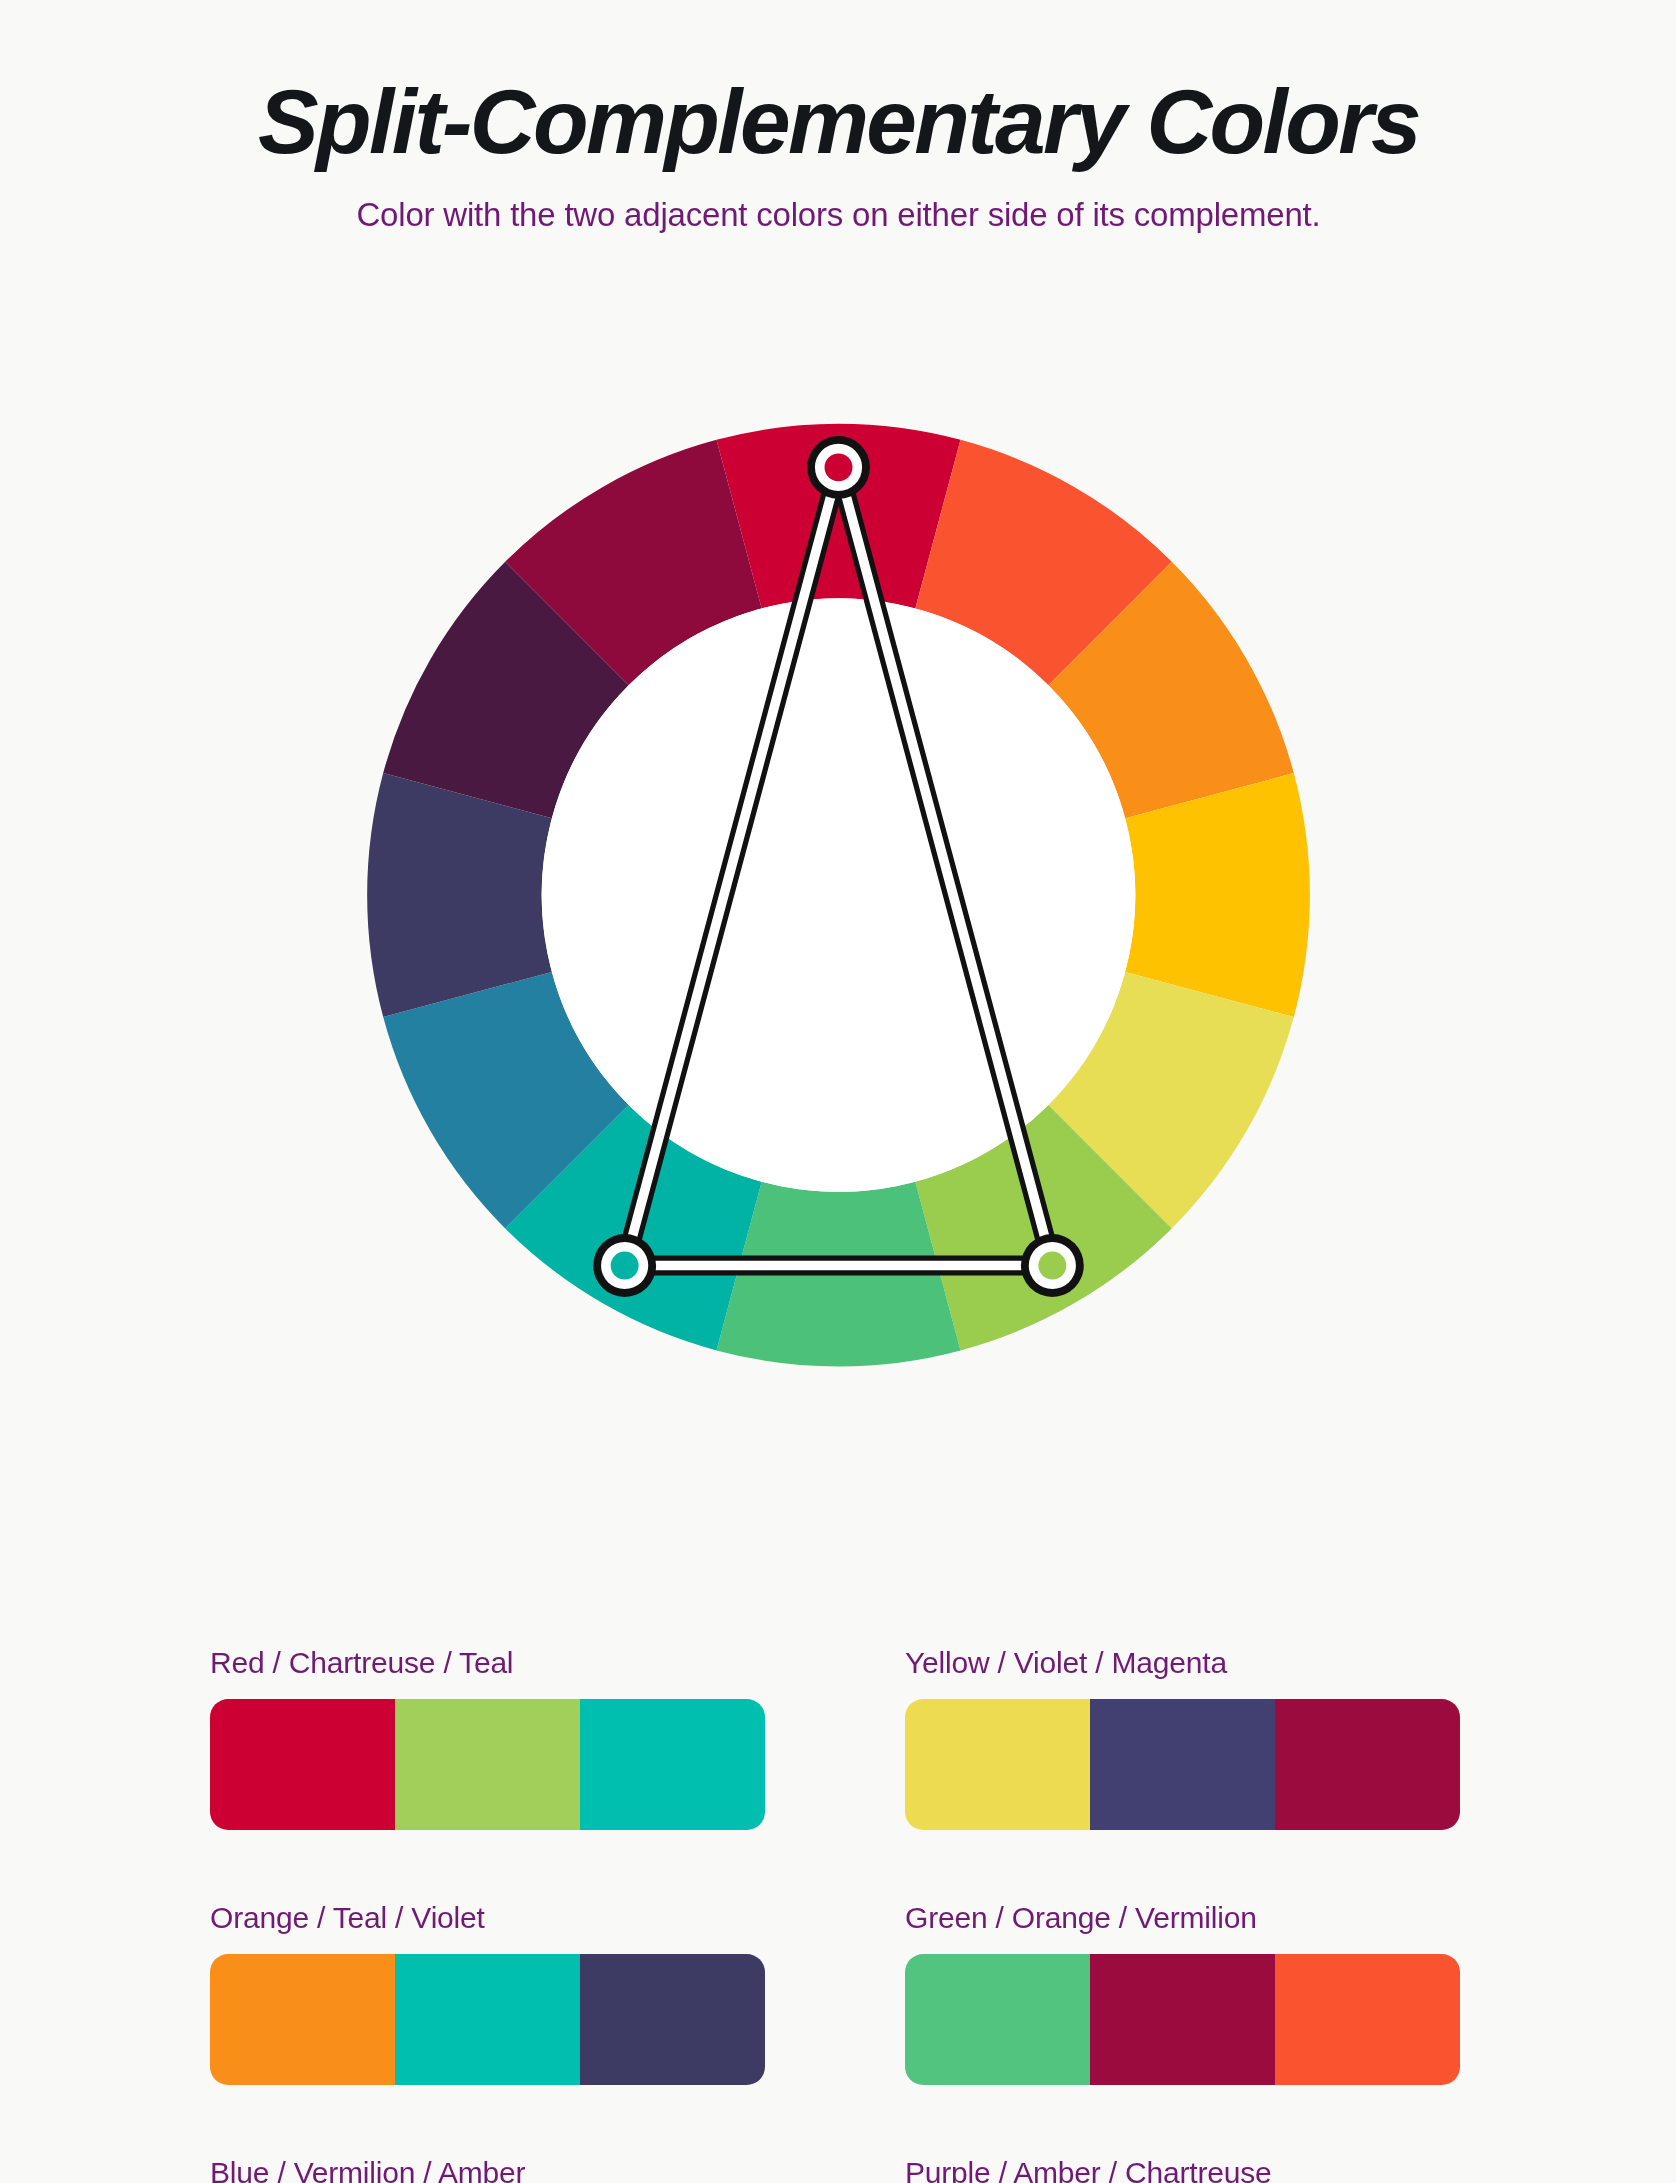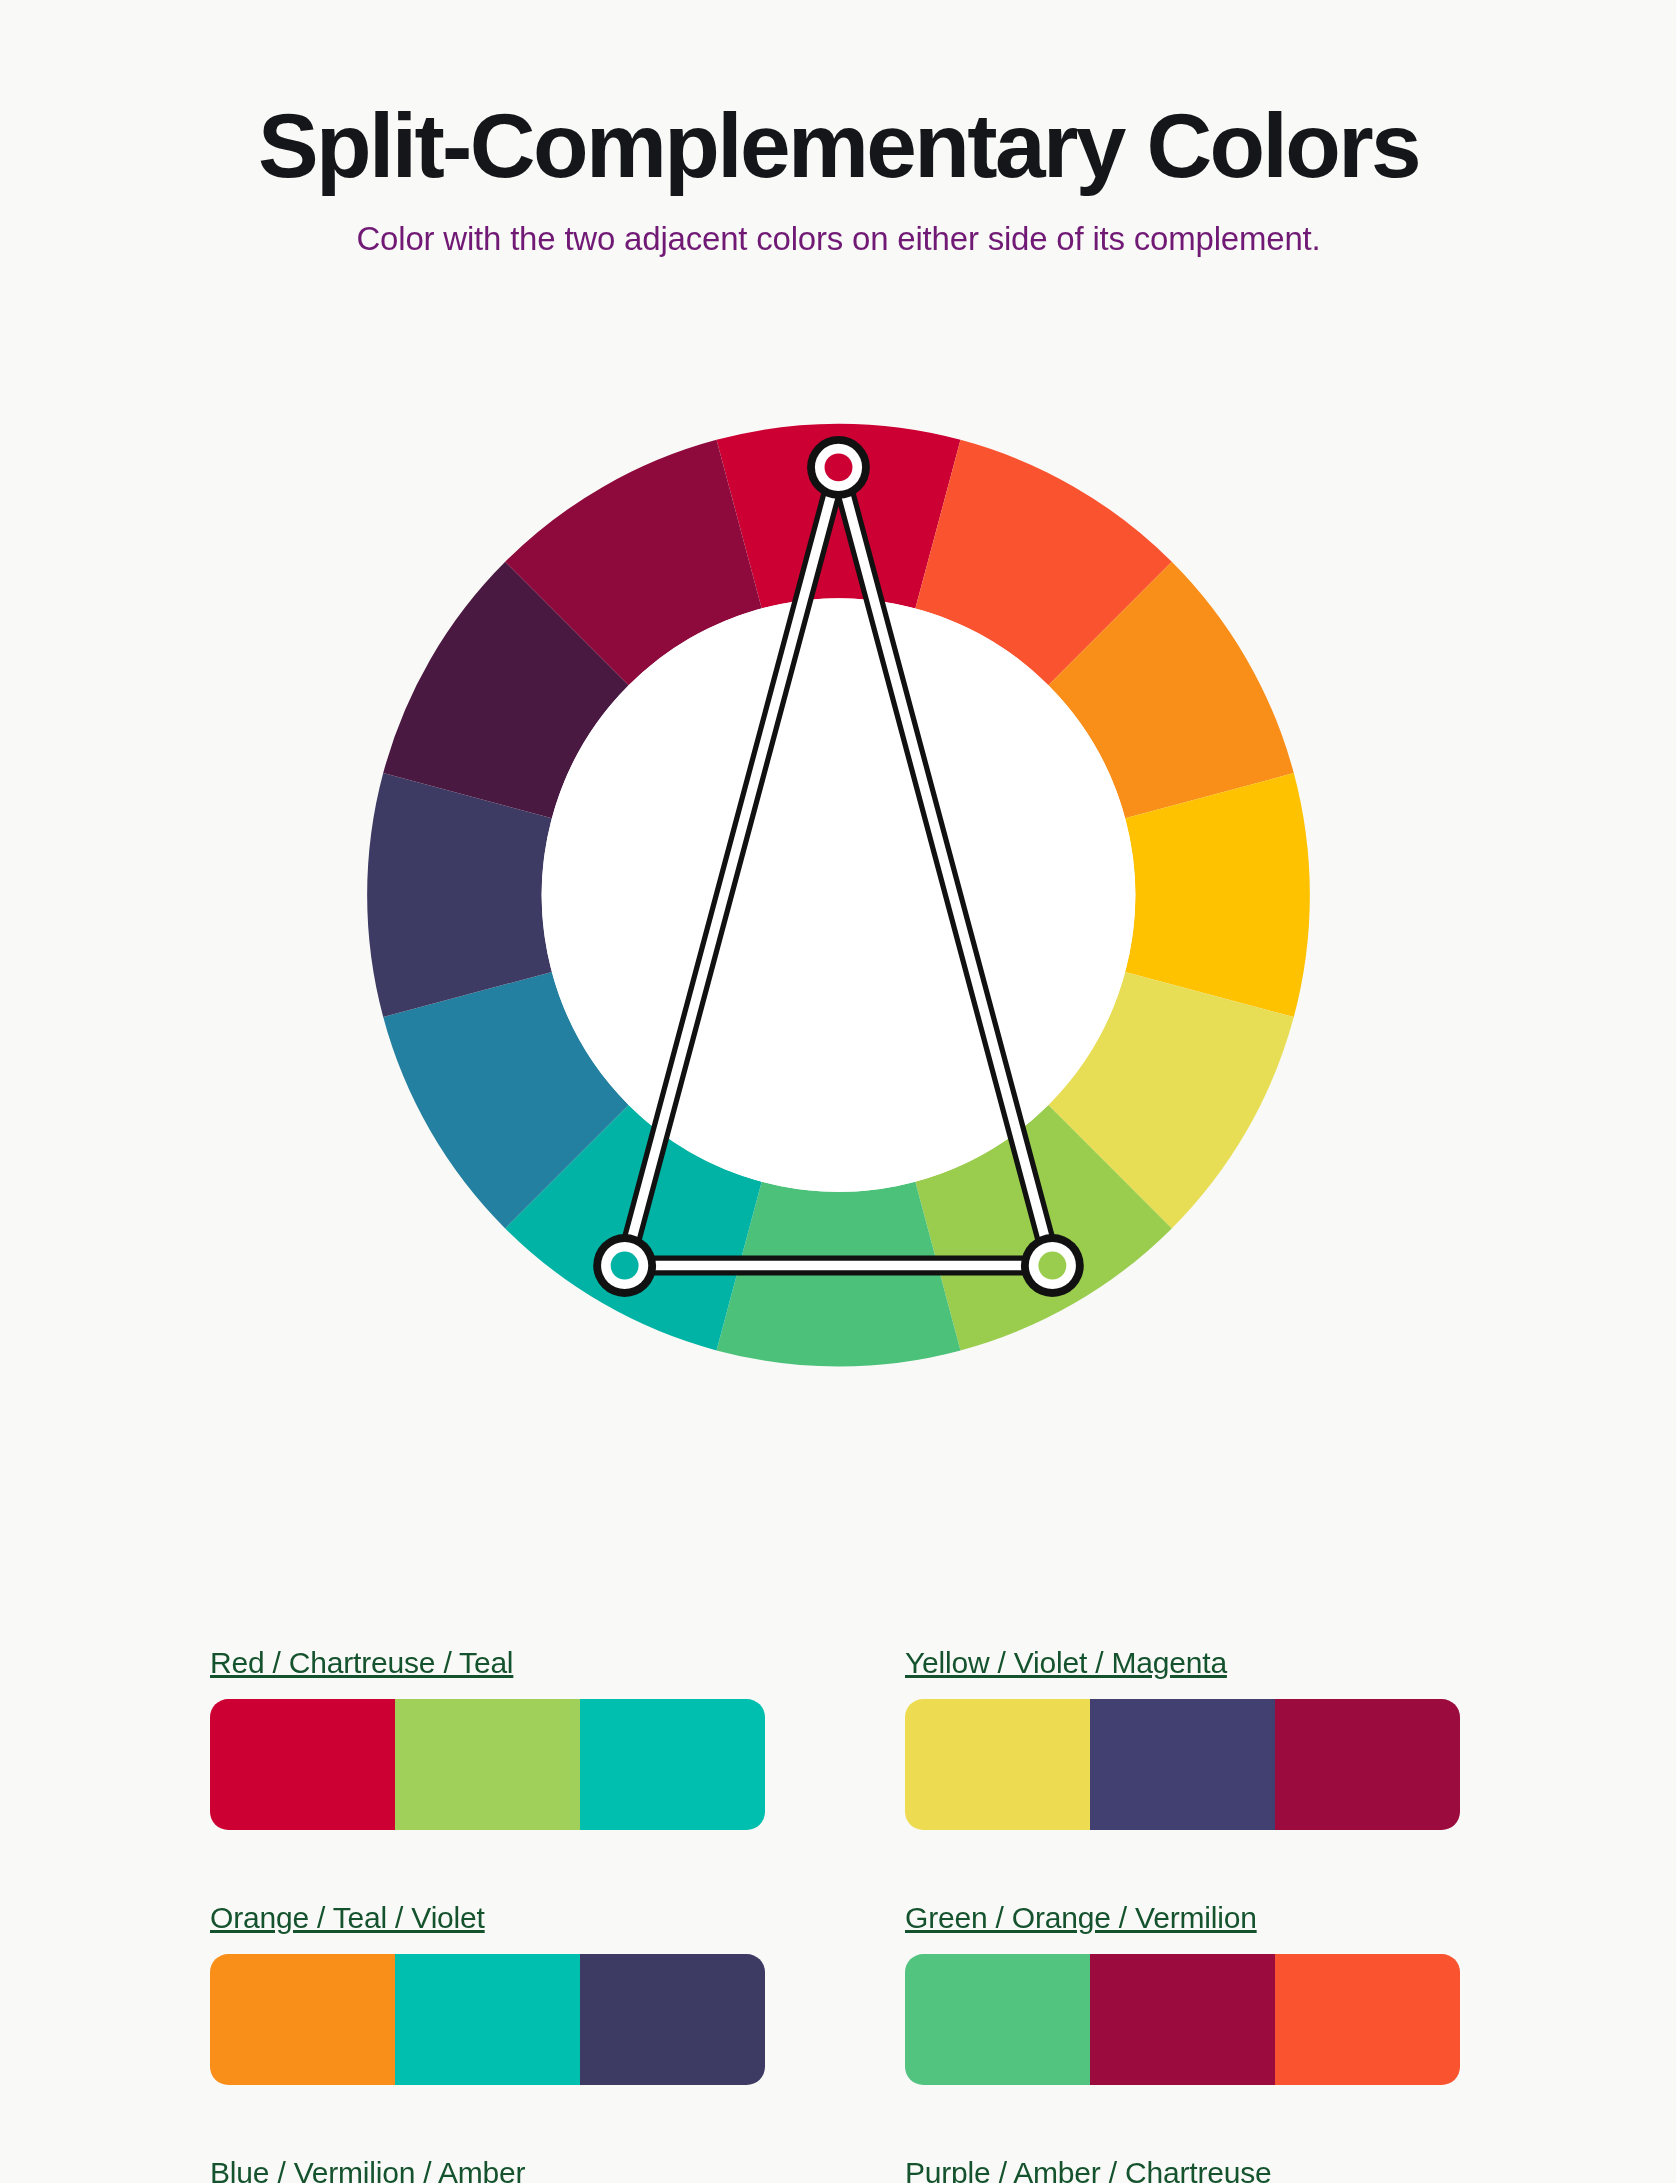--- a/index.html
+++ b/index.html
@@ -10,26 +10,27 @@
     -webkit-font-smoothing:antialiased;
     overflow:hidden;
     position:relative;
   }
   .page { position:relative; width:1677px; height:2795px; }
 
   
   .header { position:absolute; top:0; left:0; width:1677px; text-align:center; }
   .title {
     margin:0;
-    padding-top:100px;
+    padding-top:76px;
     font-size:91px;
     line-height:1.02;
     font-weight:700;
     letter-spacing:-2.6px;
     color:#15161A;
+    font-style:italic;
   }
   .subtitle {
     margin:0;
     padding-top:27px;
     font-size:33px;
     font-weight:400;
     color:#701a75;
     letter-spacing:-0.2px;
   }
 
@@ -47,26 +48,25 @@
     left:210px; top:1646px;
     width:1262px;
     display:grid;
     grid-template-columns:555px 555px;
     column-gap:140px;
     row-gap:0;
   }
   .palette { margin-bottom:71px; }
   .palette-label {
     font-size:30px;
-    color:#14532d;
+    color:#701a75;
     font-weight:400;
     letter-spacing:-0.2px;
     margin:0 0 19px 0;
     white-space:nowrap;
-    text-decoration:underline;
   }
   .swatch-bar {
     display:flex;
     width:555px;
     height:131px;
     border-radius:18.3px;
     overflow:hidden;
   }
   .swatch { flex:1 1 0; height:100%; }
 </style>

